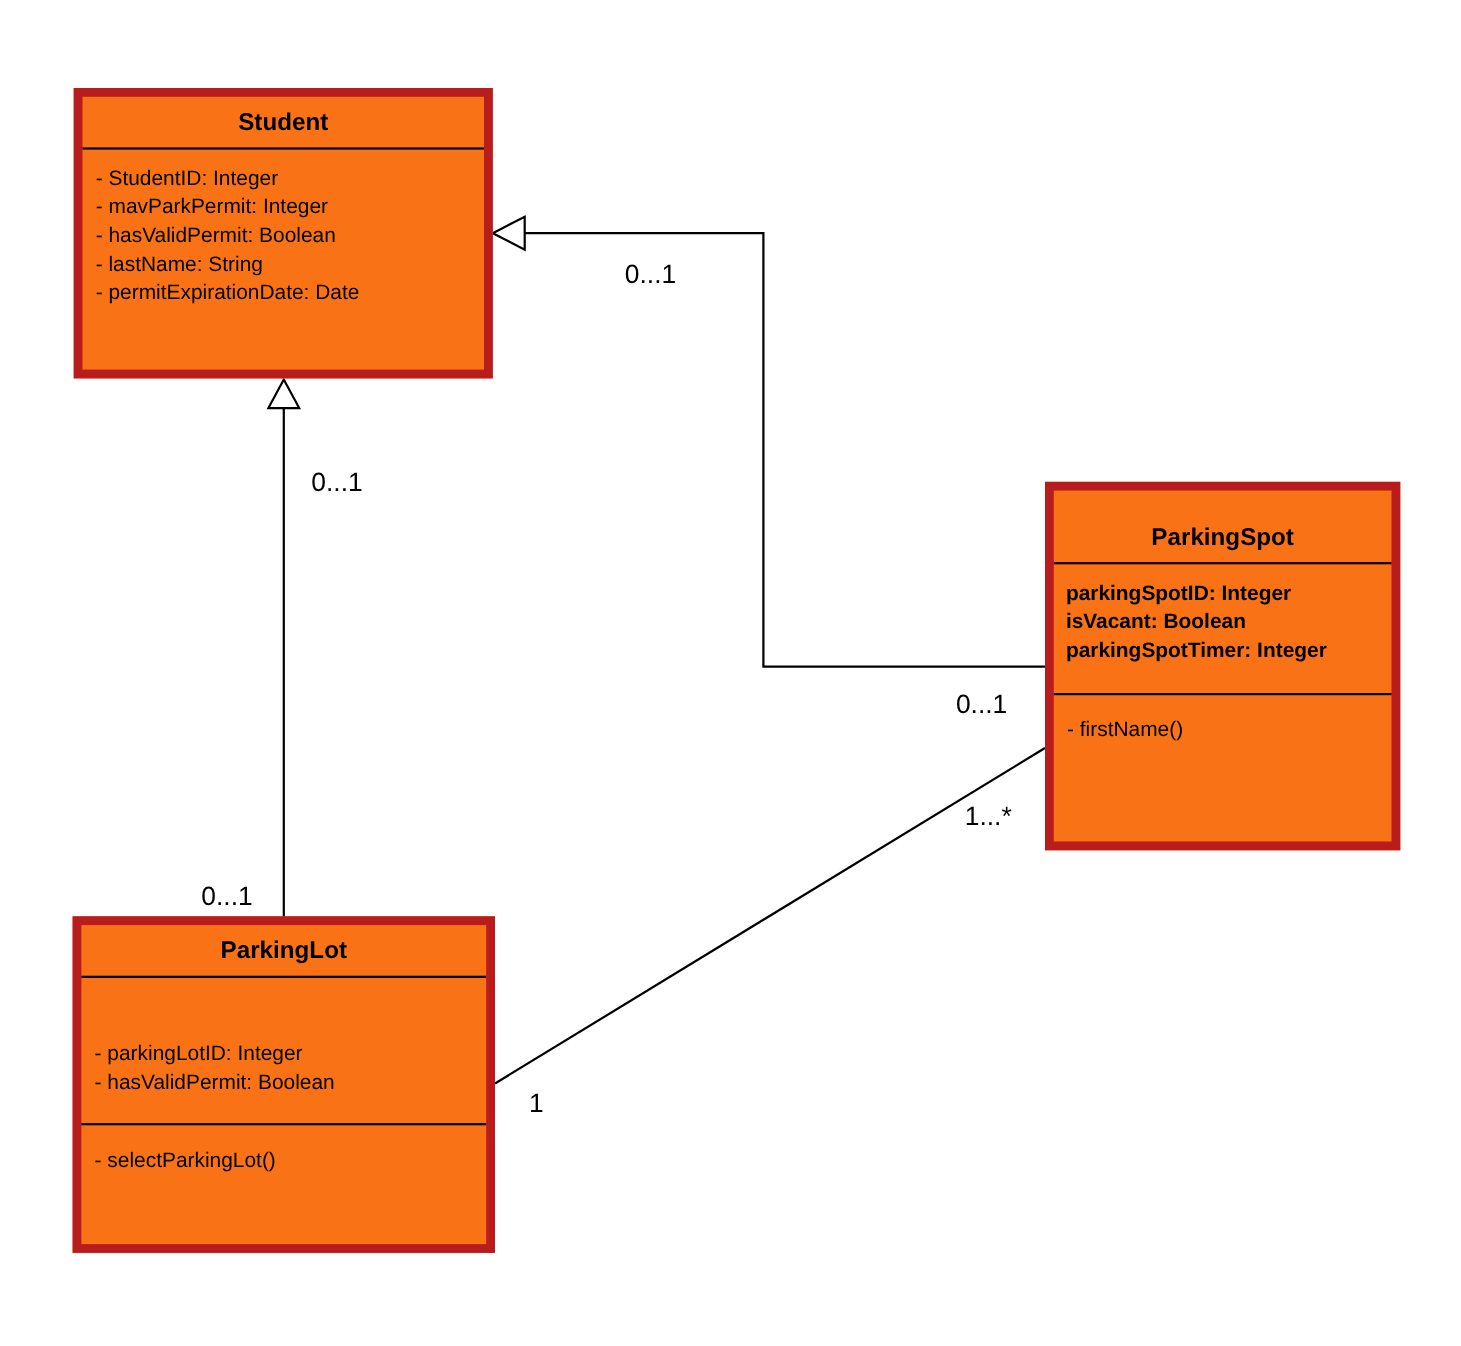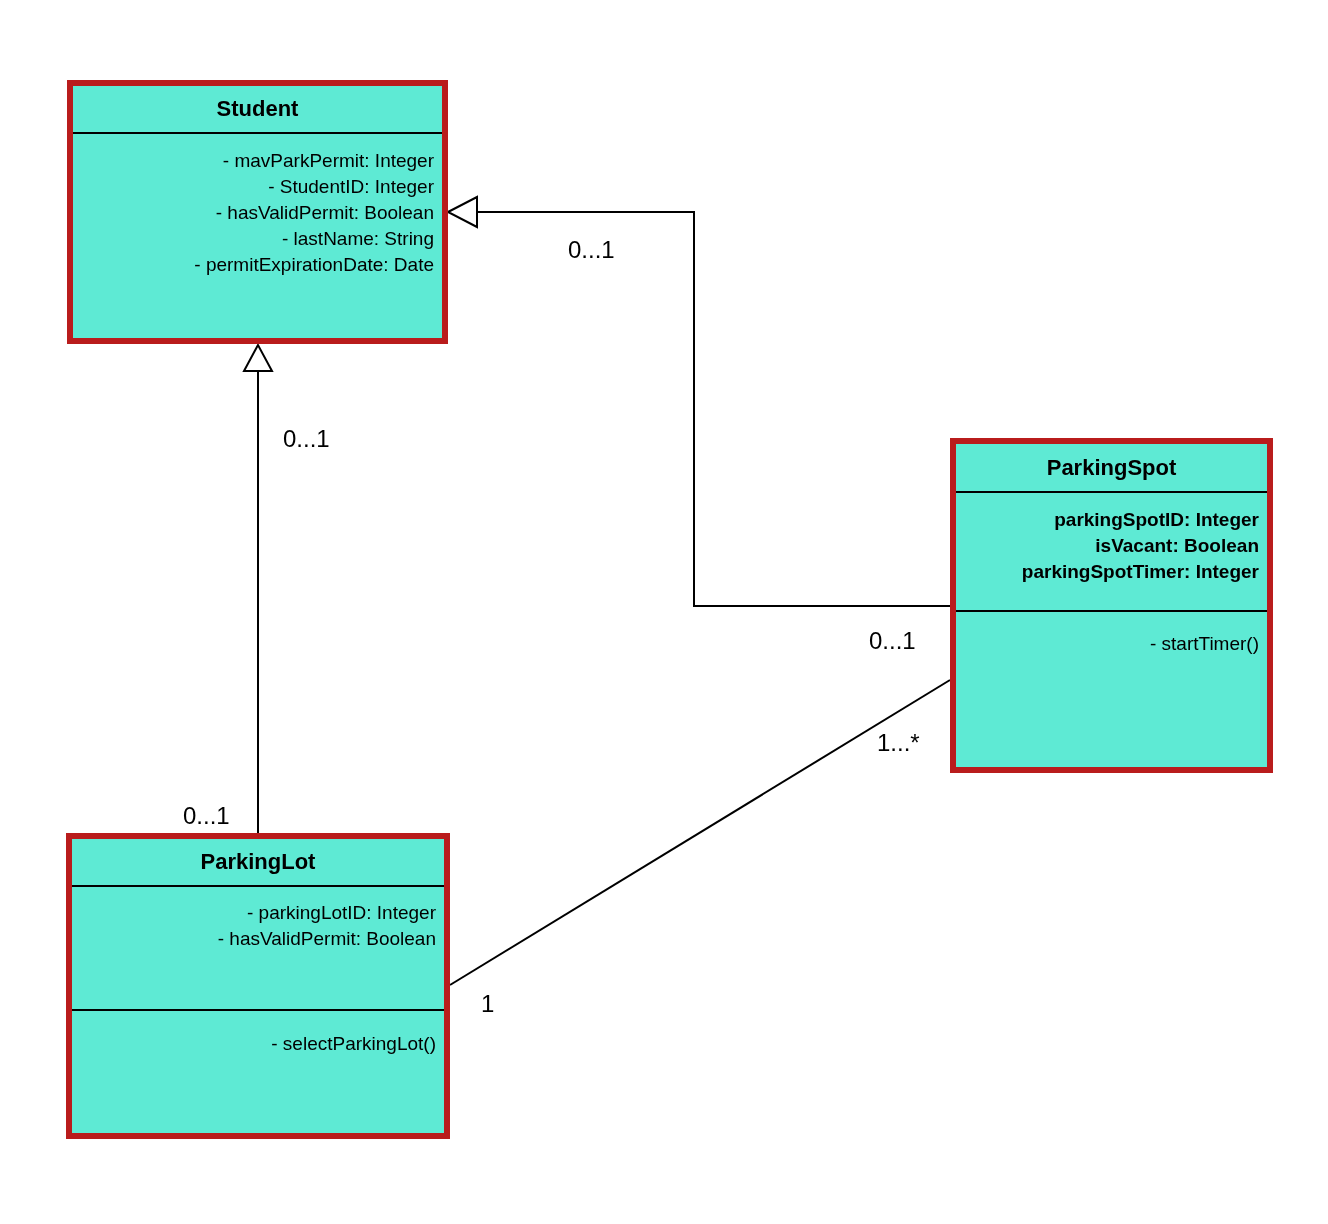--- a/index.html
+++ b/index.html
@@ -19,23 +19,22 @@
   svg.connector-layer {
     position: absolute;
     left: 0;
     top: 0;
     width: 1328px;
     height: 1224px;
   }
   .class-box {
     position: absolute;
     box-sizing: border-box;
-    background: #5eead4;
-    border: 6px solid #b91c1c;
-    text-align: right;
+    background: #f97316;
+    border: 8px solid #b91c1c;
   }
   .class-title {
     box-sizing: border-box;
     border-bottom: 2px solid #000000;
     font-weight: bold;
     font-size: 22px;
     display: flex;
     align-items: center;
     justify-content: center;
   }
@@ -48,28 +47,28 @@
   }
   .section.methods {
     border-top: 2px solid #000000;
     padding-top: 19px;
   }
   
   #box-student { left: 67px; top: 80px; width: 381px; height: 264px; }
   #box-student .class-title { height: 48px; }
   
   #box-parkingspot { left: 950px; top: 438px; width: 323px; height: 335px; }
-  #box-parkingspot .class-title { height: 49px; }
+  #box-parkingspot .class-title { height: 49px; margin-top: 18px; }
   #box-parkingspot .attrs { height: 117px; }
   #box-parkingspot .attrs { padding-left: 11px; font-weight: bold; }
   #box-parkingspot .methods { height: 165px; }
   
   #box-parkinglot { left: 66px; top: 833px; width: 384px; height: 306px; }
   #box-parkinglot .class-title { height: 48px; }
-  #box-parkinglot .attrs { height: 122px; padding-top: 13px; }
+  #box-parkinglot .attrs { height: 88px; padding-top: 13px; margin-top: 44px; }
   #box-parkinglot .methods { height: 124px; padding-top: 20px; }
 
   .mult-label {
     position: absolute;
     font-size: 24px;
     line-height: 24px;
     white-space: nowrap;
   }
   #lbl-spot-student-near-student { left: 568px; top: 238px; }
   #lbl-spot-student-near-spot    { left: 869px; top: 629px; }
@@ -90,37 +89,37 @@
 
     <line x1="258" y1="371" x2="258" y2="834" stroke="#000000" stroke-width="2"></line>
     <polygon points="258,345 244,371 272,371" fill="#ffffff" stroke="#000000" stroke-width="2"></polygon>
 
     <line x1="450" y1="985" x2="950" y2="680" stroke="#000000" stroke-width="2"></line>
   </svg>
 
   <div class="class-box" id="box-student">
     <div class="class-title">Student</div>
     <div class="section attrs">
+      <div class="member">- StudentID: Integer</div>
       <div class="member">- mavParkPermit: Integer</div>
-      <div class="member">- StudentID: Integer</div>
       <div class="member">- hasValidPermit: Boolean</div>
       <div class="member">- lastName: String</div>
       <div class="member">- permitExpirationDate: Date</div>
     </div>
   </div>
 
   <div class="class-box" id="box-parkingspot">
     <div class="class-title">ParkingSpot</div>
     <div class="section attrs">
       <div class="member">parkingSpotID: Integer</div>
       <div class="member">isVacant: Boolean</div>
       <div class="member">parkingSpotTimer: Integer</div>
     </div>
     <div class="section methods">
-      <div class="member">- startTimer()</div>
+      <div class="member">- firstName()</div>
     </div>
   </div>
 
   <div class="class-box" id="box-parkinglot">
     <div class="class-title">ParkingLot</div>
     <div class="section attrs">
       <div class="member">- parkingLotID: Integer</div>
       <div class="member">- hasValidPermit: Boolean</div>
     </div>
     <div class="section methods">

